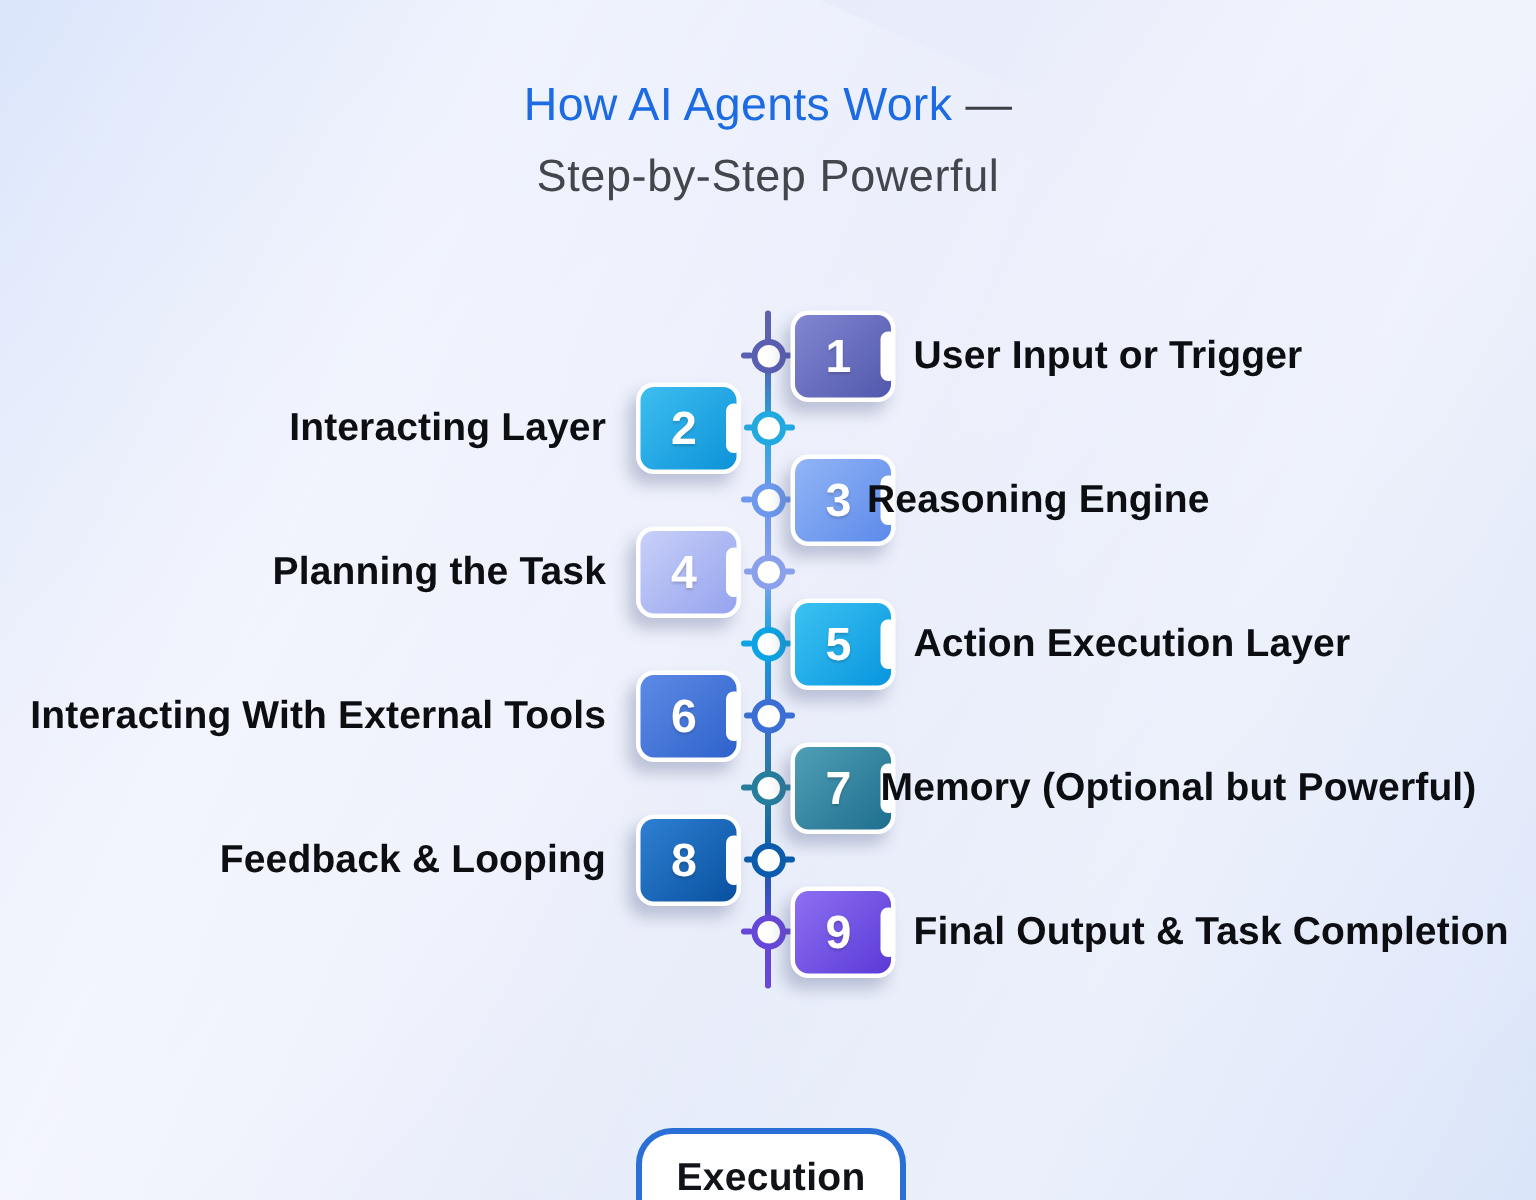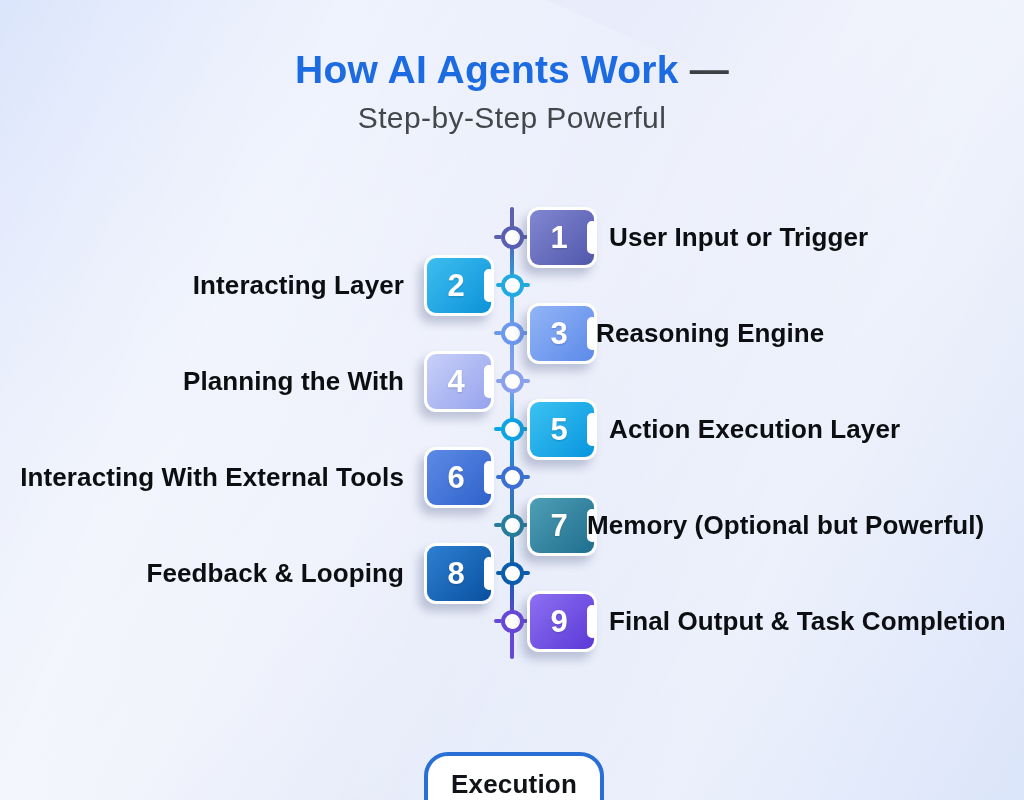--- a/index.html
+++ b/index.html
@@ -14,21 +14,21 @@
   }
   
   .streak{position:absolute;pointer-events:none;}
   .streak-1{left:-220px;top:-120px;width:760px;height:1100px;transform:rotate(24deg);
     background:linear-gradient(90deg,rgba(255,255,255,0) 0%,rgba(255,255,255,.45) 50%,rgba(255,255,255,0) 100%);}
   .streak-2{left:520px;top:-140px;width:640px;height:1100px;transform:rotate(24deg);
     background:linear-gradient(90deg,rgba(255,255,255,0) 0%,rgba(255,255,255,.35) 50%,rgba(255,255,255,0) 100%);}
 
   
   .title-wrap{position:absolute;top:46px;left:0;width:1024px;text-align:center;line-height:48px;}
-  .title-line1{font-size:39px;font-weight:700;letter-spacing:.2px;}
+  .title-line1{font-size:31px;font-weight:400;letter-spacing:.2px;}
   .title-line2{font-size:30px;font-weight:500;letter-spacing:.4px;}
 
   
   .spine{position:absolute;left:510px;top:207px;width:4px;height:452px;border-radius:2px;}
 
   
   .dot{position:absolute;width:15px;height:15px;background:#fff;border-radius:50%;
        border:4px solid #888;box-sizing:content-box;z-index:4;}
   .stub{position:absolute;height:4px;border-radius:2px;z-index:3;}
 
@@ -91,31 +91,31 @@
       <div class="step-label left" style="top: 285px; right: 620px;">Interacting Layer</div>
       <div class="stub" style="top: 331px; width: 16px; background: rgb(108, 153, 238); left: 512px;"></div>
       <div class="stub" style="top: 331px; width: 8px; background: rgb(108, 153, 238); left: 494px;"></div>
       <div class="dot" style="left: 501px; top: 322px; border-color: rgb(108, 153, 238);"></div>
       <div class="step-box" style="top: 303px; left: 527px;">
         <div class="step-box-inner" style="background: linear-gradient(135deg, rgb(146, 181, 246), rgb(93, 138, 234));">
           <span class="step-number">3</span>
           <div class="bracket"></div>
         </div>
       </div>
-      <div class="step-label right" style="top: 333px; left: 596px;">Reasoning Engine</div>
+      <div class="step-label right" style="top: 333px; left: 578px;">Reasoning Engine</div>
       <div class="stub" style="top: 379px; width: 16px; background: rgb(138, 160, 236); left: 496px;"></div>
       <div class="stub" style="top: 379px; width: 8px; background: rgb(138, 160, 236); left: 522px;"></div>
       <div class="dot" style="left: 501px; top: 370px; border-color: rgb(138, 160, 236);"></div>
       <div class="step-box" style="top: 351px; left: 424px;">
         <div class="step-box-inner" style="background: linear-gradient(135deg, rgb(200, 208, 248), rgb(149, 163, 238));">
           <span class="step-number">4</span>
           <div class="bracket"></div>
         </div>
       </div>
-      <div class="step-label left" style="top: 381px; right: 620px;">Planning the With</div>
+      <div class="step-label left" style="top: 381px; right: 620px;">Planning the Task</div>
       <div class="stub" style="top: 427px; width: 16px; background: rgb(12, 164, 228); left: 512px;"></div>
       <div class="stub" style="top: 427px; width: 8px; background: rgb(12, 164, 228); left: 494px;"></div>
       <div class="dot" style="left: 501px; top: 418px; border-color: rgb(12, 164, 228);"></div>
       <div class="step-box" style="top: 399px; left: 527px;">
         <div class="step-box-inner" style="background: linear-gradient(135deg, rgb(60, 194, 242), rgb(7, 149, 222));">
           <span class="step-number">5</span>
           <div class="bracket"></div>
         </div>
       </div>
       <div class="step-label right" style="top: 429px; left: 609px;">Action Execution Layer</div>

